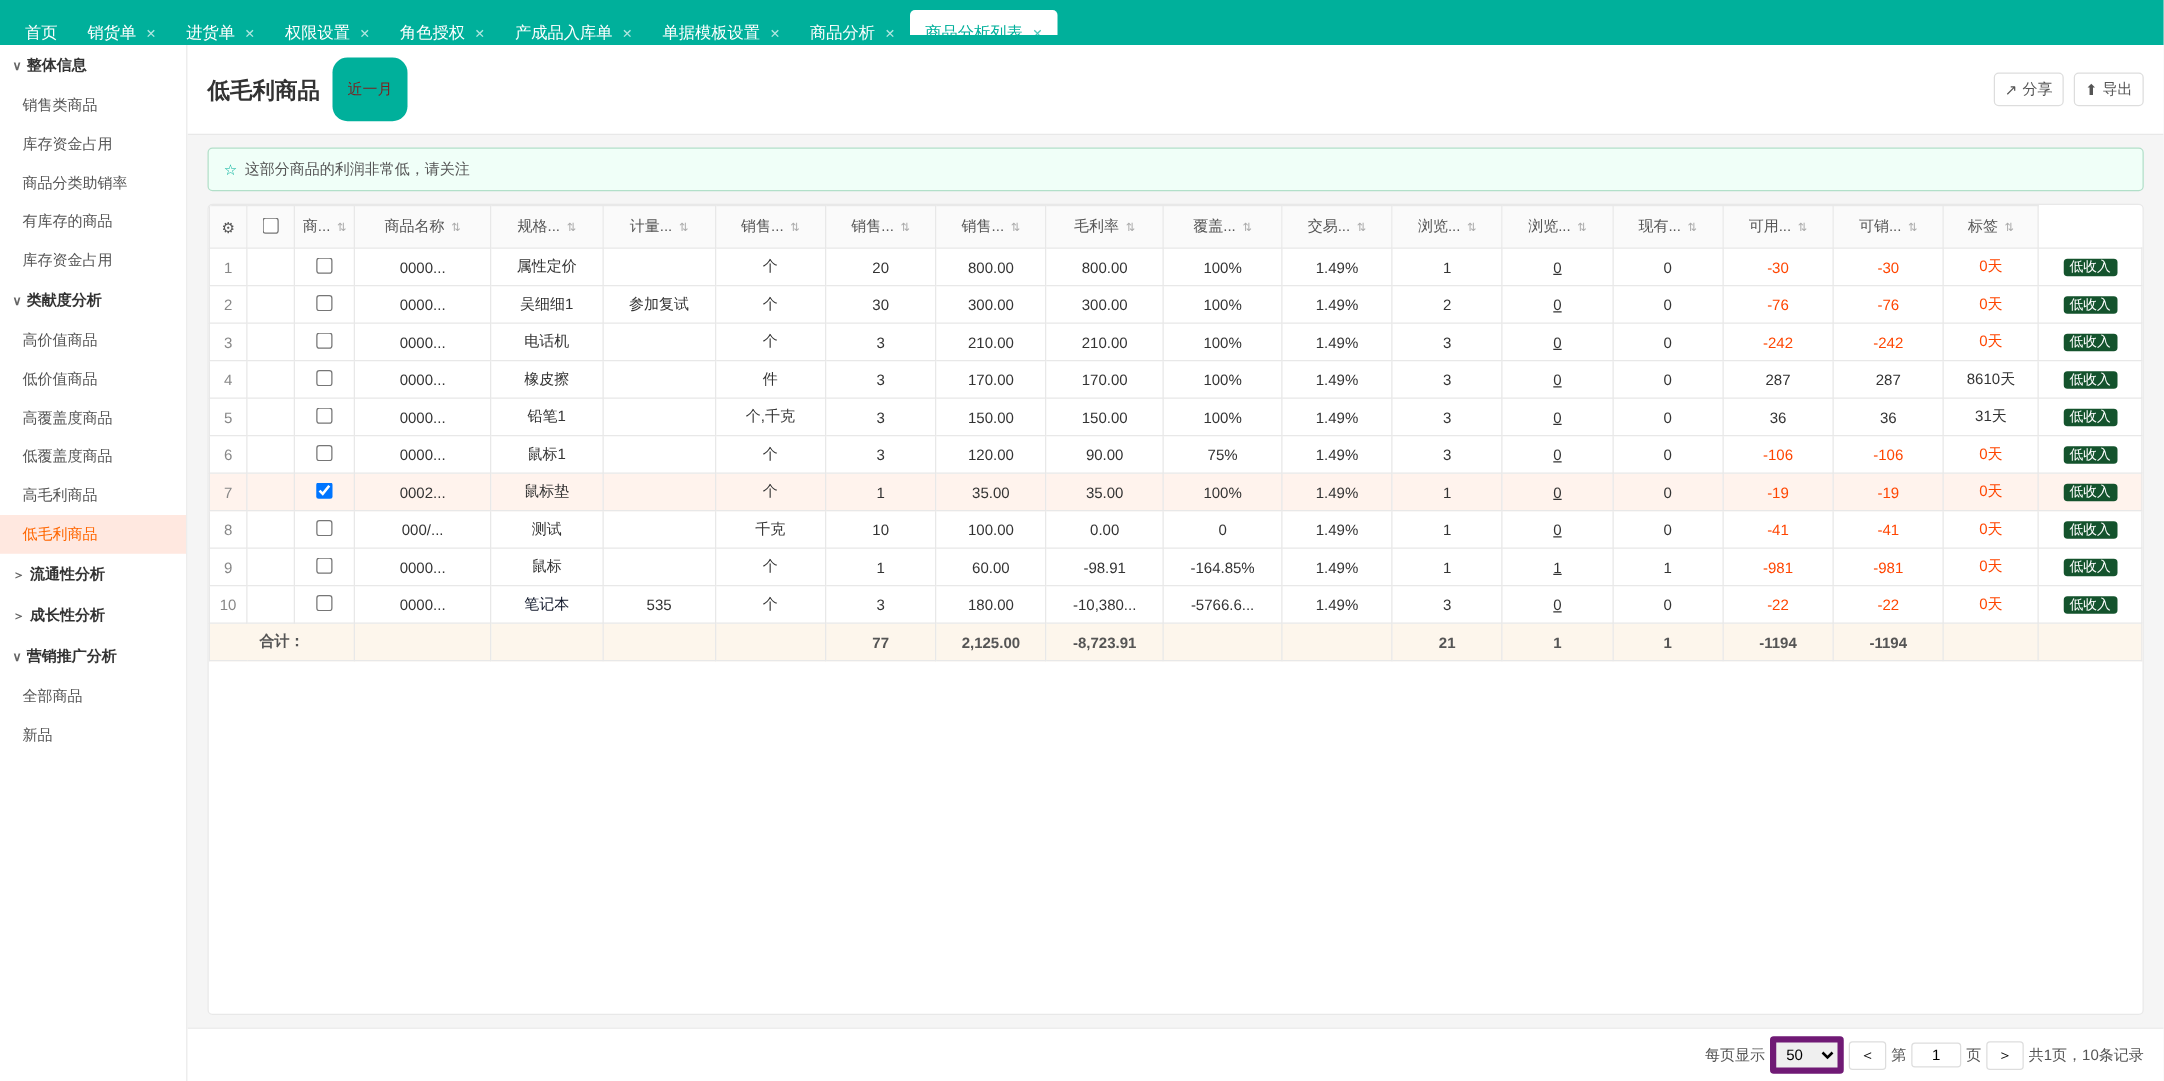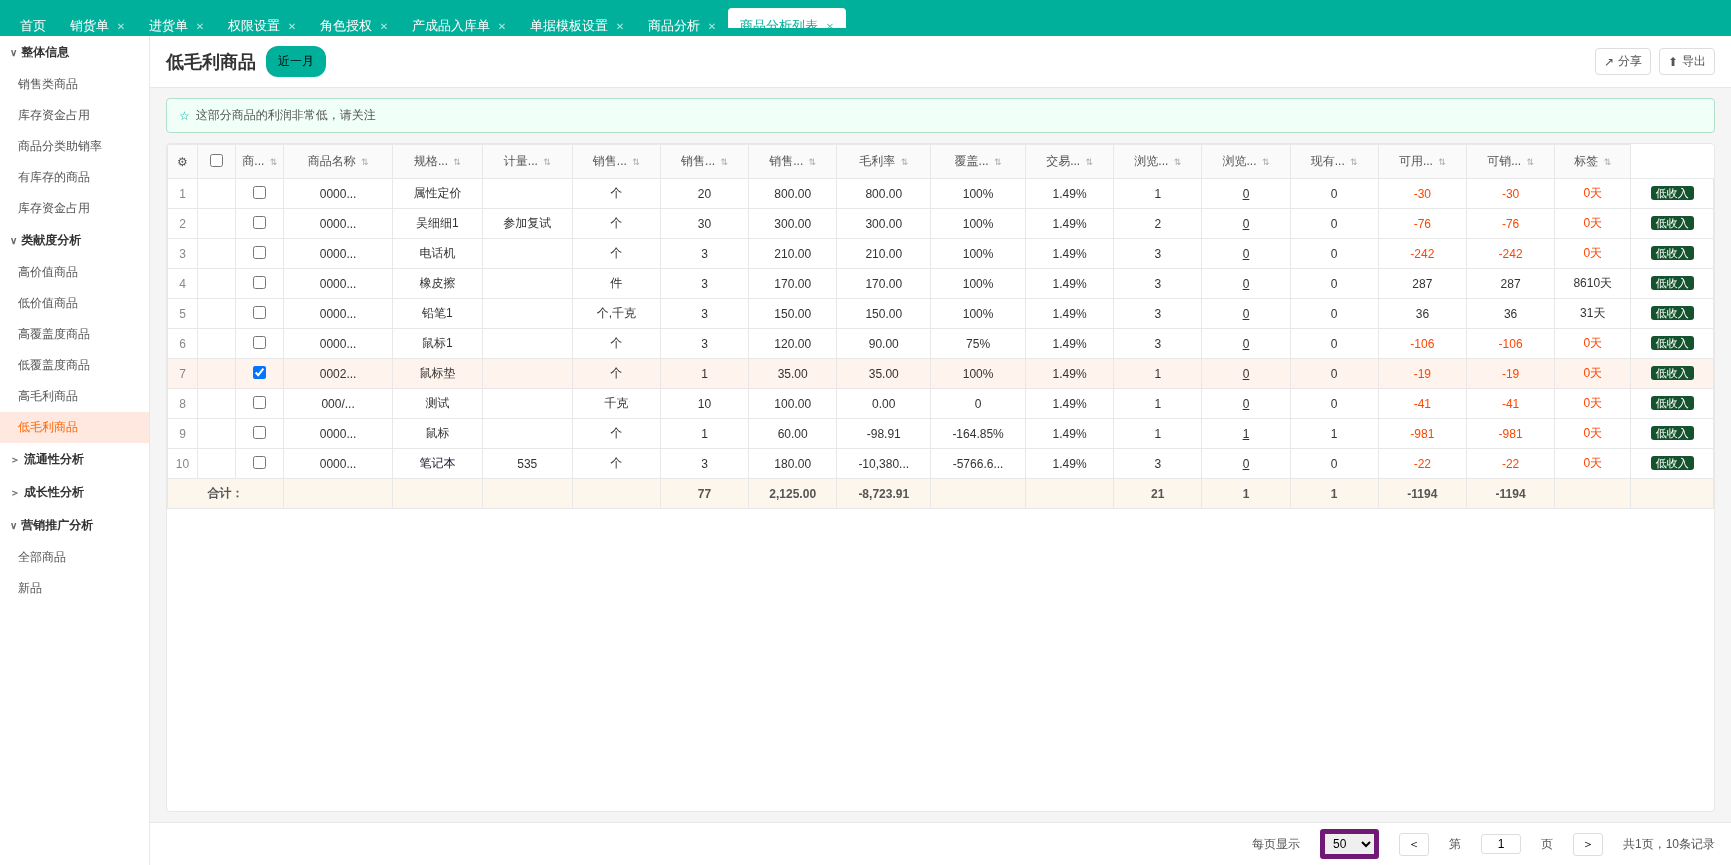--- a/index.html
+++ b/index.html
@@ -79,24 +79,24 @@
       border-bottom: 1px solid #e8e8e8;
       gap: 10px;
     }
     .page-title {
       font-size: 18px;
       font-weight: bold;
       color: #333;
     }
     .time-filter-btn {
       background: #00b09b;
-      color: #000000;
+      color: #7f1d1d;
       border: none;
       border-radius: 12px;
-      padding: 7px 12px;
+      padding: 17px 12px;
       font-size: 12px;
       cursor: pointer;
     }
     .search-box {
       display: flex;
       align-items: center;
       border: 1px solid #ddd;
       border-radius: 4px;
       padding: 3px 8px;
       background: #fff;
@@ -195,21 +195,21 @@
     
     .pagination-bar {
       display: flex;
       align-items: center;
       justify-content: flex-end;
       padding: 6px 16px;
       background: #fff;
       border-top: 1px solid #e8e8e8;
       font-size: 12px;
       color: #555;
-      gap: 20px;
+      gap: 4px;
     }
     .pagination-bar select {
       border: 5px solid #701a75;
       border-radius: 3px;
       padding: 2px 4px;
       font-size: 12px;
     }
     .page-btn {
       border: 1px solid #ddd;
       background: #fff;

